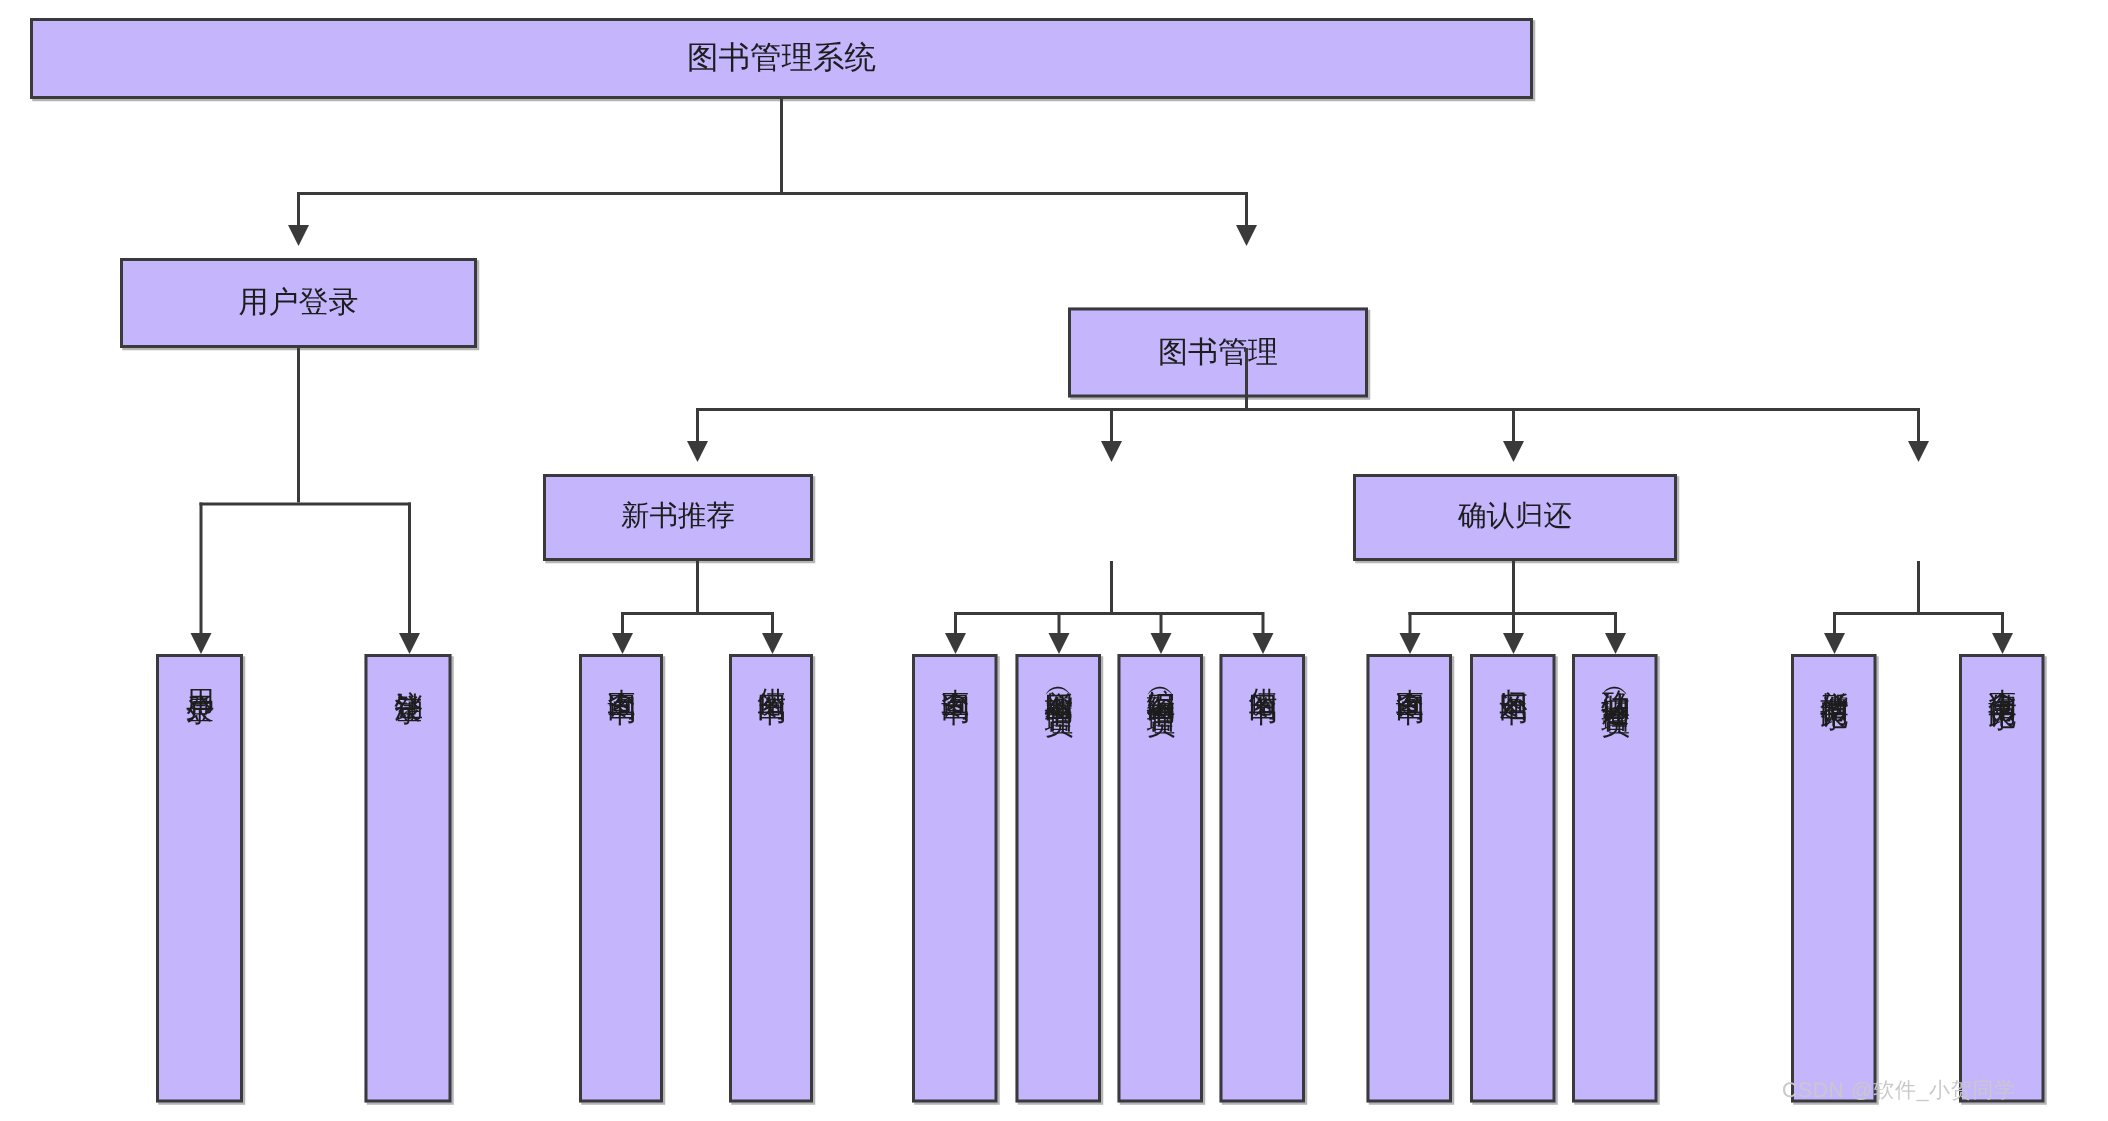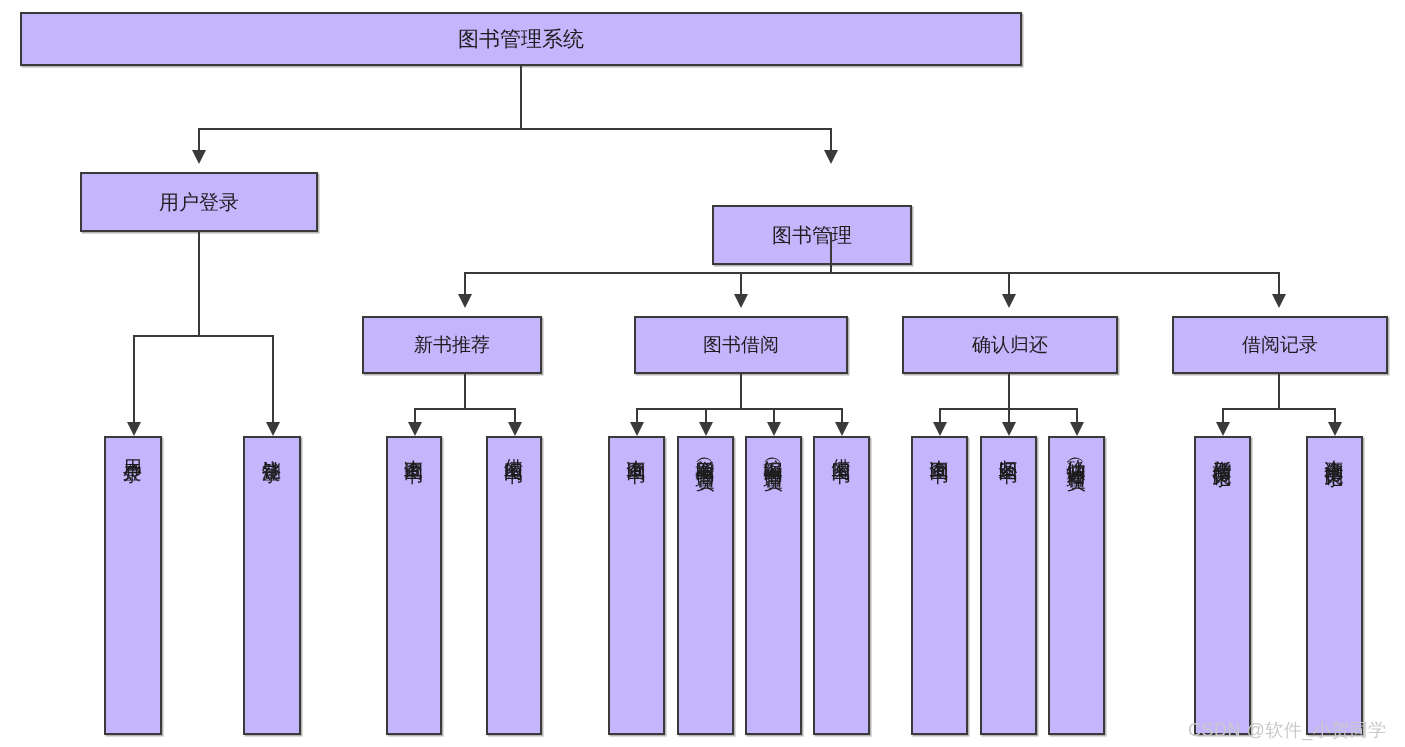--- a/index.html
+++ b/index.html
@@ -60,21 +60,21 @@
     position:absolute;
     width:0;height:0;
     border-left:7px solid transparent;
     border-right:7px solid transparent;
     border-top:14px solid #3a3a3a;
   }
   
   #watermark{
     position:absolute;
     color:#c9c9c9;
-    font-size:18px;
+    font-size:14px;
     letter-spacing:.5px;
     white-space:nowrap;
     user-select:none;
   }
 </style>
 </head>
 <body>
 
 <div id="canvas">
 
@@ -111,28 +111,22 @@
   <div class="edge v" style="left:1008px;top:272px;height:22px;"></div>
   <div class="edge v" style="left:1278px;top:272px;height:22px;"></div>
   <div class="arrow" style="left:458px;top:294px;"></div>
   <div class="arrow" style="left:734px;top:294px;"></div>
   <div class="arrow" style="left:1002px;top:294px;"></div>
   <div class="arrow" style="left:1272px;top:294px;"></div>
 
   <div class="node lvl2" style="left:362px;top:316px;width:180px;height:58px;">
     <span class="label">新书推荐</span>
   </div>
-  <div class="node lvl2" style="left:634px;top:316px;width:214px;height:58px;">
-    <span class="label">图书借阅</span>
-  </div>
   <div class="node lvl2" style="left:902px;top:316px;width:216px;height:58px;">
     <span class="label">确认归还</span>
-  </div>
-  <div class="node lvl2" style="left:1172px;top:316px;width:216px;height:58px;">
-    <span class="label">借阅记录</span>
   </div>
 
   <div class="edge v" style="left:464px;top:374px;height:34px;"></div>
   <div class="edge h" style="left:414px;top:408px;width:102px;"></div>
   <div class="edge v" style="left:414px;top:408px;height:14px;"></div>
   <div class="edge v" style="left:514px;top:408px;height:14px;"></div>
   <div class="arrow" style="left:408px;top:422px;"></div>
   <div class="arrow" style="left:508px;top:422px;"></div>
 
   <div class="edge v" style="left:740px;top:374px;height:34px;"></div>

